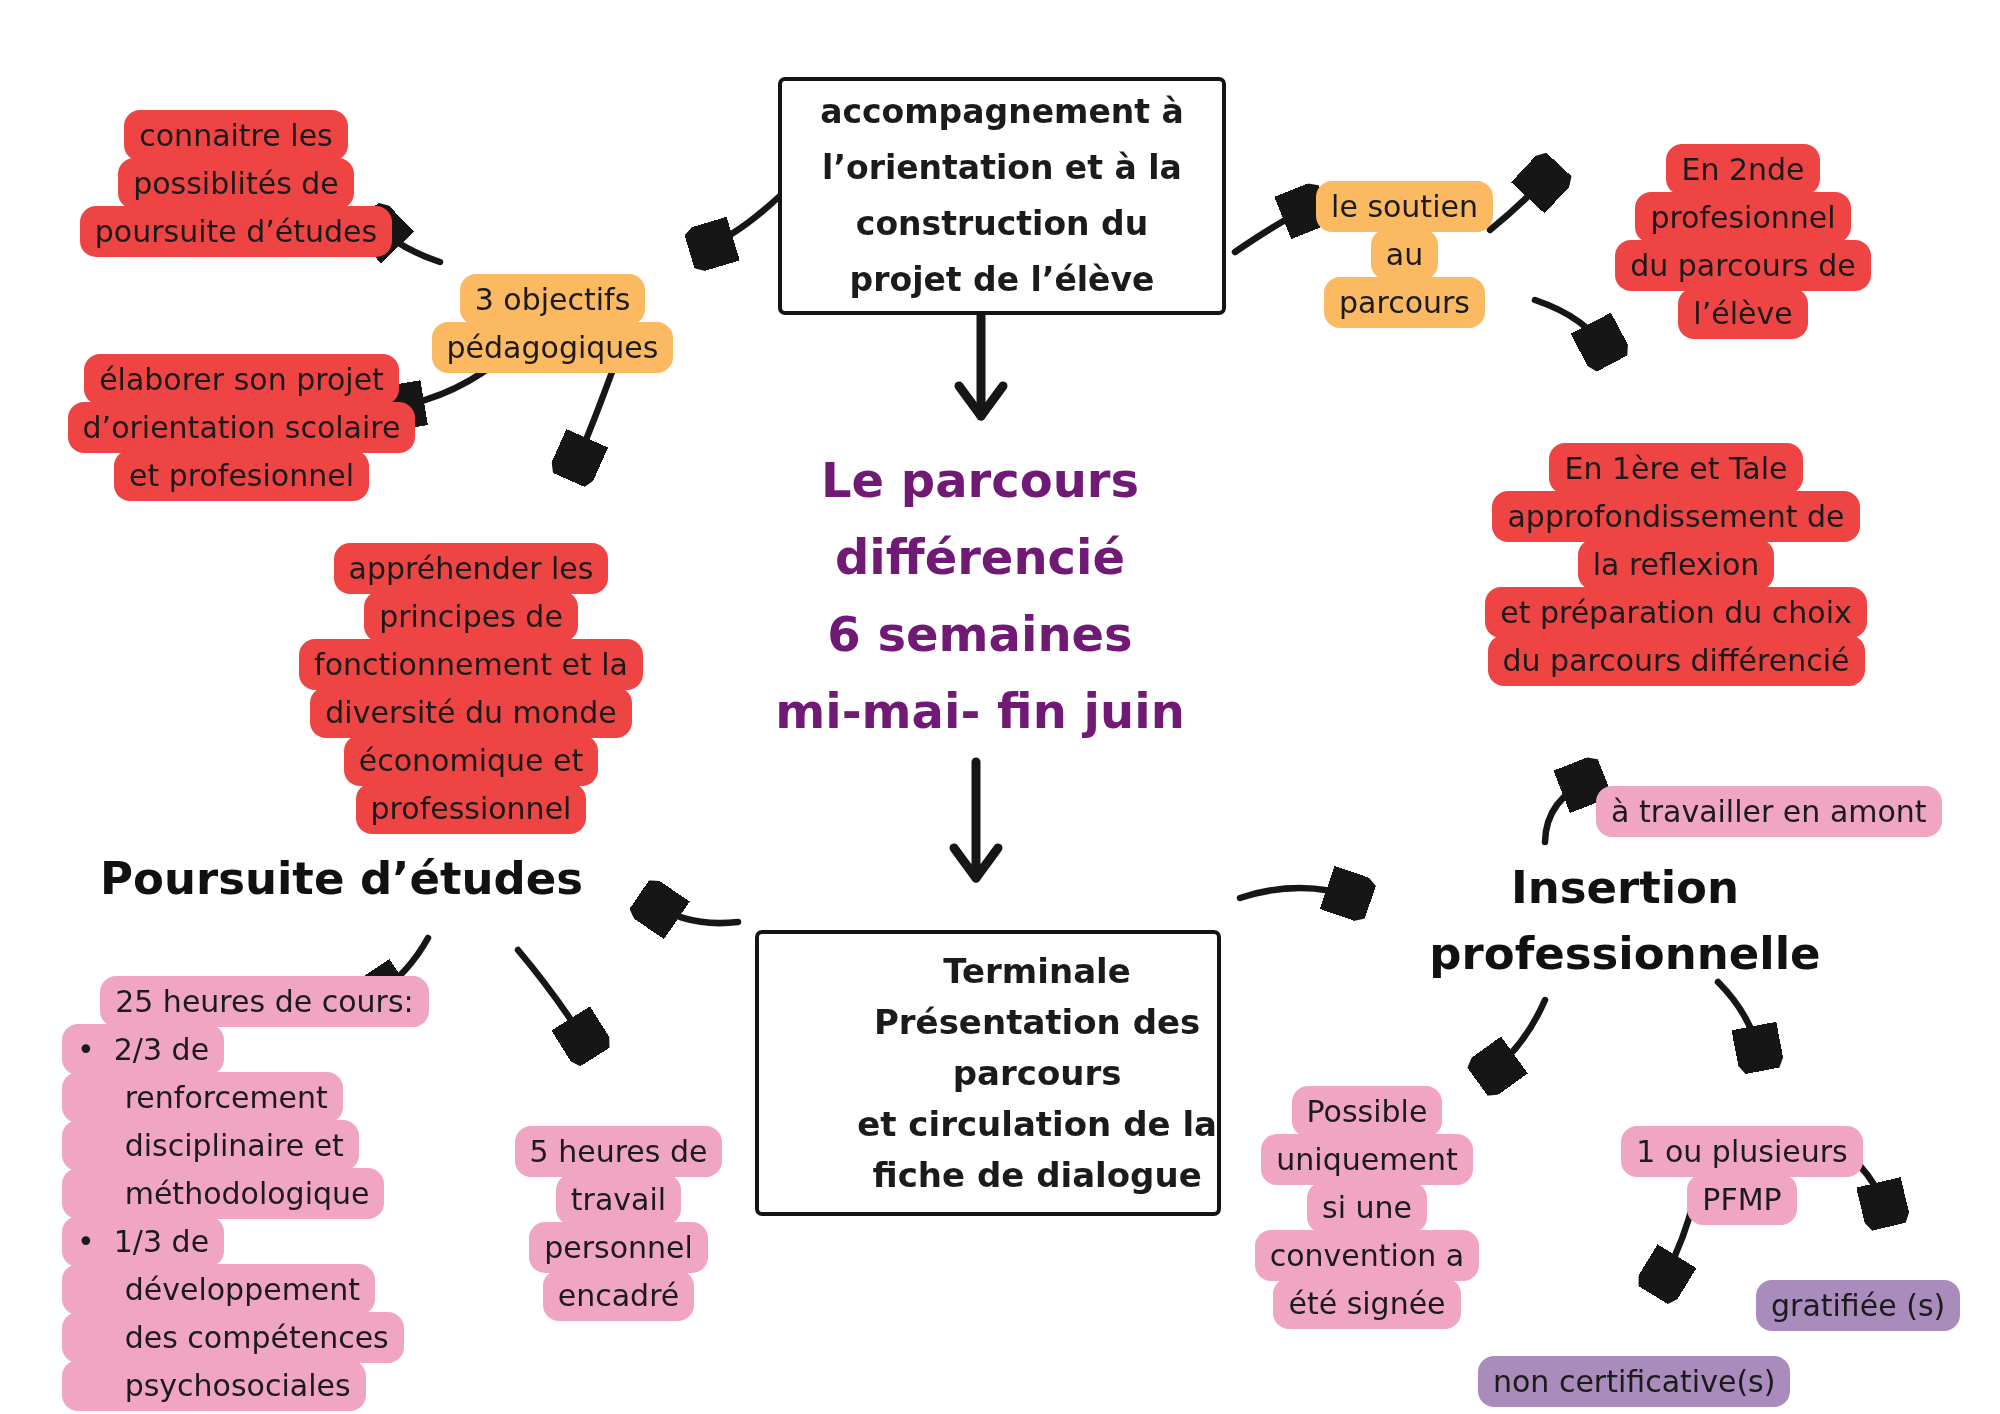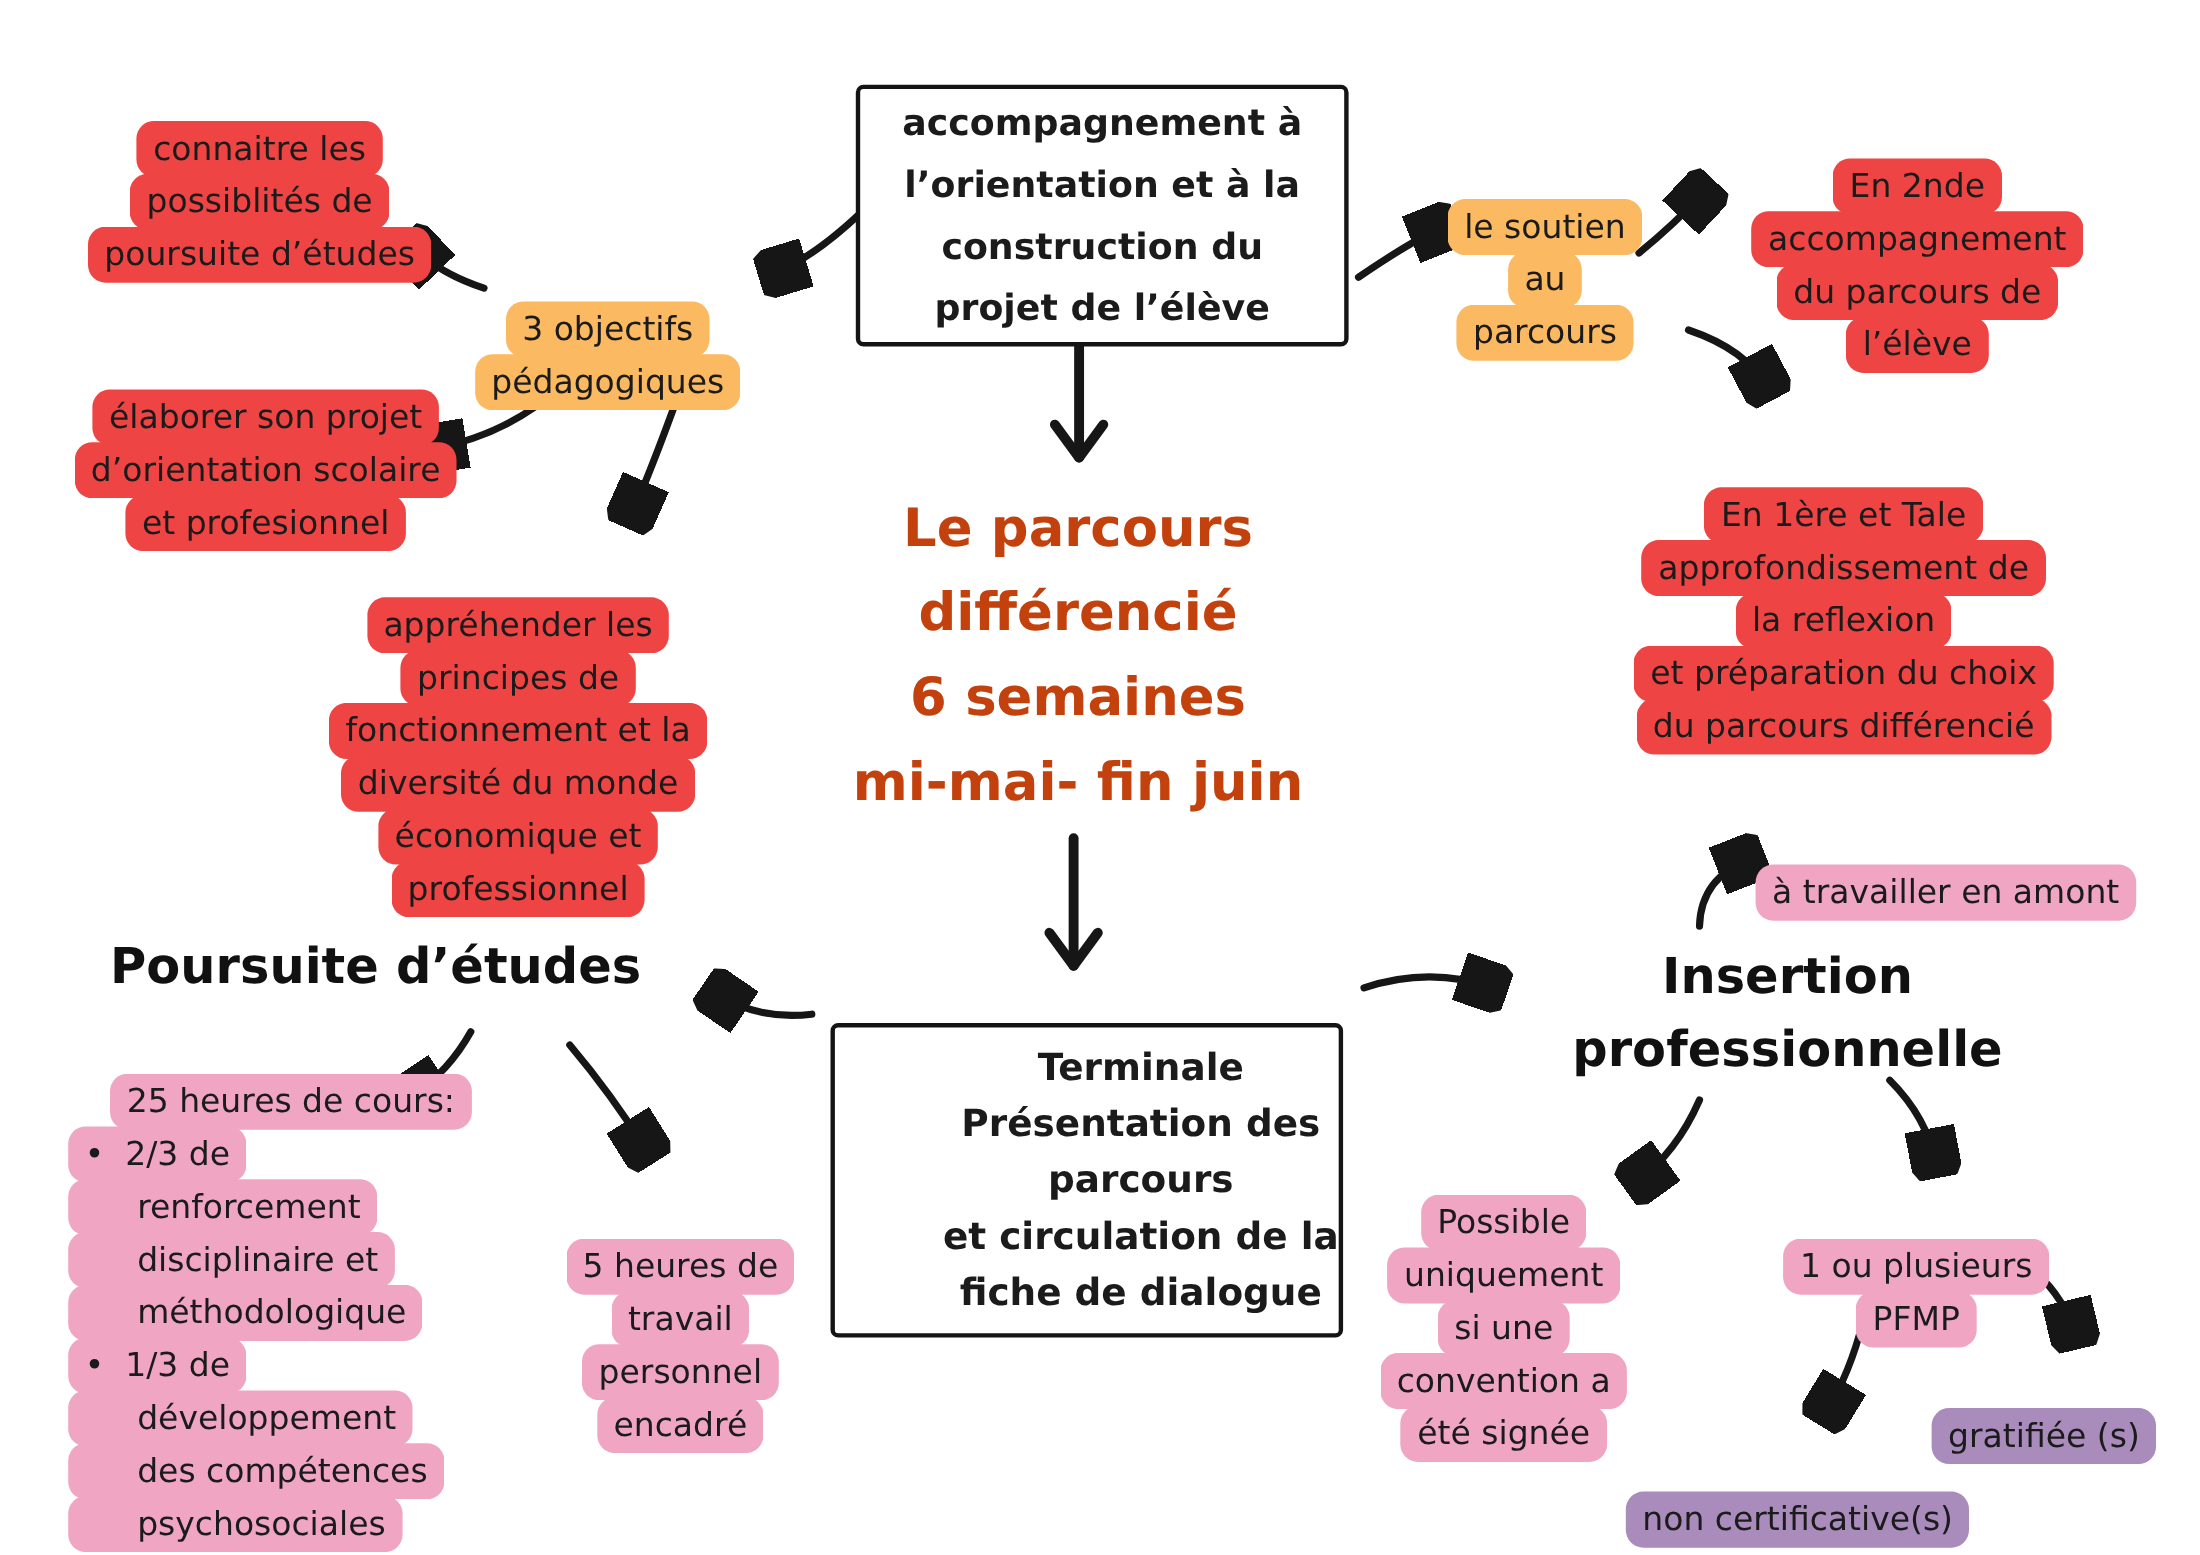--- a/index.html
+++ b/index.html
@@ -28,21 +28,21 @@
     font-weight:bold;white-space:pre-line;z-index:2;margin-top:35px;
   }
   .wbox.top{font-size:33px;line-height:56px;}
   .wbox.terminale{font-size:34px;line-height:51px;}
 
   .heading{position:absolute;font-weight:bold;font-size:45px;color:#111;white-space:pre-line;z-index:2;}
   .heading.center{text-align:center;line-height:66px;}
 
   .big-title{
     position:absolute;font-weight:bold;font-size:48px;line-height:77px;
-    text-align:center;white-space:pre-line;color:#c2410c;z-index:2;
+    text-align:center;white-space:pre-line;color:#701a75;z-index:2;
   }
 </style>
 </head>
 <body>
 
 <div class="canvas">
 
   <svg class="arrows" viewBox="0 0 2000 1414" xmlns="http://www.w3.org/2000/svg">
     <defs>
       <marker id="ah" markerWidth="7" markerHeight="7" refX="5" refY="3.5" orient="auto" markerUnits="strokeWidth">
@@ -110,21 +110,21 @@
   </div>
 
   <div class="node orange" style="left:1312px;top:135px;width:185px;">
     <span class="hl">le soutien
 au
 parcours</span>
   </div>
 
   <div class="node cyan" style="left:1568px;top:98px;width:350px;">
     <span class="hl">En 2nde
-accompagnement
+profesionnel
 du parcours de
 l’élève</span>
   </div>
 
   <div class="node cyan" style="left:1466px;top:397px;width:420px;">
     <span class="hl">En 1ère et Tale
 approfondissement de
 la reflexion
 et préparation du choix
 du parcours différencié</span>

